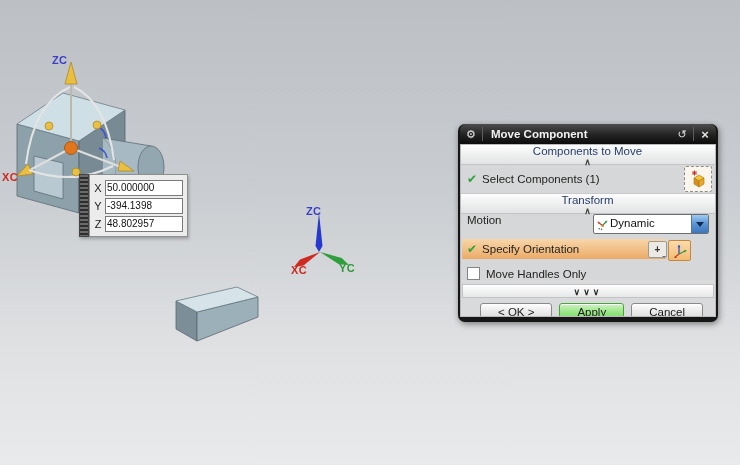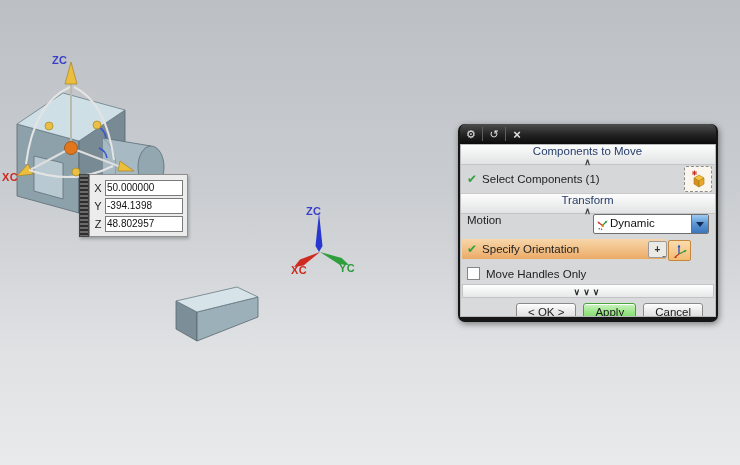--- a/index.html
+++ b/index.html
@@ -68,21 +68,21 @@
     border:1px solid #c4873b;border-radius:2px;}
 
   .handles-row{height:20px;display:flex;align-items:flex-end;background:#d6d7d8;padding:0 6px;}
   .checkbox{width:11px;height:11px;background:#fff;border:1px solid #858585;margin-right:6px;cursor:pointer;}
 
   .chevron-bar{height:12px;margin:4px 1px 0 1px;background:linear-gradient(180deg,#ffffff,#e6e7e8);
     border:1px solid #c2c3c4;text-align:center;line-height:10px;cursor:pointer;}
   .chevron-bar span{font-size:9px;font-weight:bold;color:#2a2a2a;letter-spacing:3px;}
 
   .button-row{display:flex;justify-content:flex-end;align-items:center;gap:7px;padding:5px 12px 0 0;}
-  .btn{height:19px;line-height:17px;padding:0 11px;font-size:11.5px;color:#1a1a1a;
+  .btn{height:19px;line-height:17px;padding:0 17px;font-size:11.5px;color:#1a1a1a;
     border:1px solid #8a8a8a;border-radius:3px;cursor:pointer;
     background:linear-gradient(180deg,#fdfdfd,#e6e6e6 55%,#d7d7d7);box-shadow:inset 0 1px 0 #fff;}
   .btn-apply{background:linear-gradient(180deg,#ccf3c0,#93e37f 55%,#72d65e);border-color:#49a43c;}
 </style>
 </head>
 <body>
 
 <div class="stage">
 
   <svg class="scene-svg" width="740" height="465" viewBox="0 0 740 465">
@@ -154,20 +154,21 @@
       </div>
     </div>
   </div>
 
   <div class="dialog">
     <div class="titlebar">
       <div class="tb-btn">
         <span>⚙</span>
       </div>
       <div class="tb-sep"></div>
+      <div class="tb-title">Move Component</div>
       <div class="tb-btn">
         <span>↺</span>
       </div>
       <div class="tb-sep"></div>
       <div class="tb-btn" style="font-weight:bold;font-size:13px;">
         <span>×</span>
       </div>
     </div>
 
     <div class="dlg-body">

